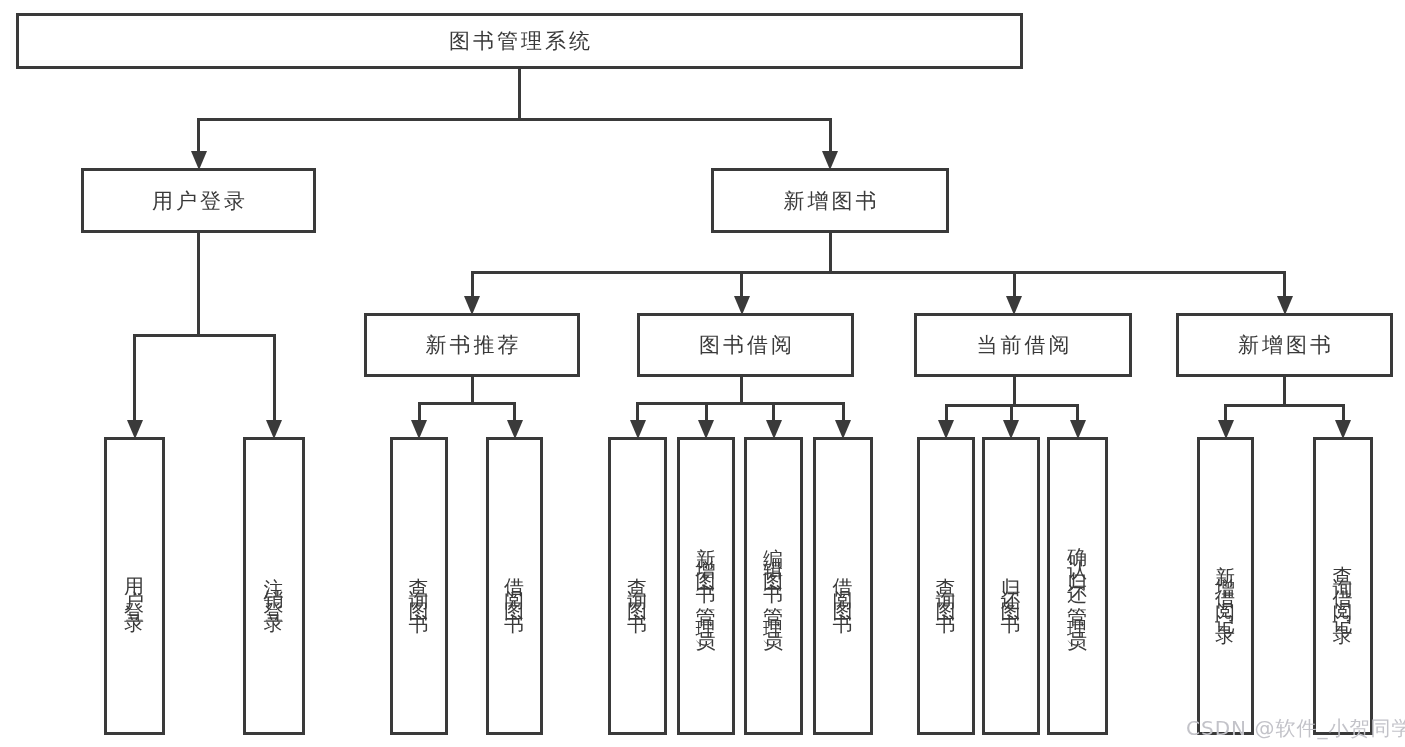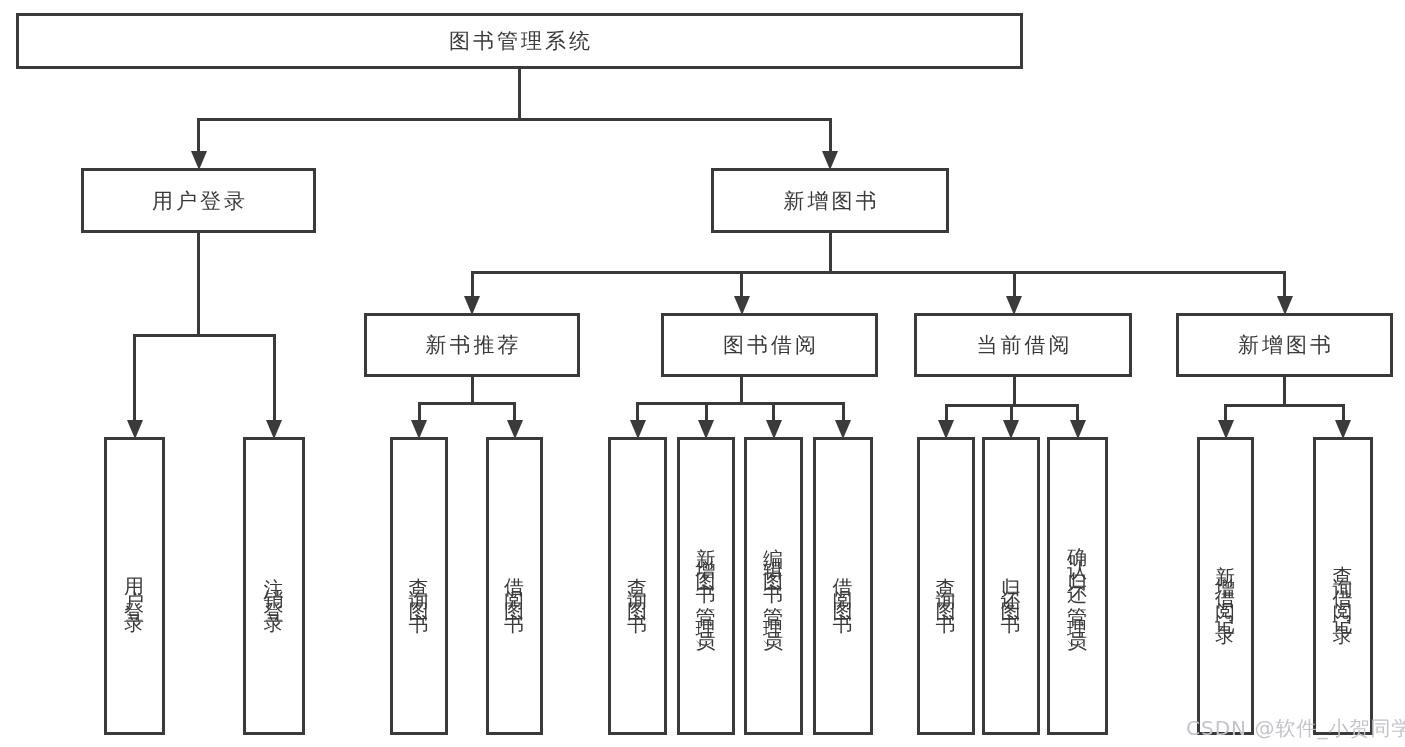--- a/index.html
+++ b/index.html
@@ -113,21 +113,21 @@
     <div class="node vertical" style="left: 390px; top: 437px; width: 58px; height: 298px;">
       <span class="label">查询图书</span>
     </div>
     <div class="vline" style="left: 513px; top: 403px; height: 19px;"></div>
     <div class="arrowhead" style="left: 506.5px; top: 420px;"></div>
     <div class="node vertical" style="left: 486px; top: 437px; width: 57px; height: 298px;">
       <span class="label">借阅图书</span>
     </div>
     <div class="vline" style="left: 740px; top: 272px; height: 26px;"></div>
     <div class="arrowhead" style="left: 733.5px; top: 296px;"></div>
-    <div class="node" style="left: 661px; top: 313px; width: 217px; height: 64px;">
+    <div class="node" style="left: 637px; top: 313px; width: 217px; height: 64px;">
       <span class="label">图书借阅</span>
     </div>
     <div class="vline" style="left: 740px; top: 377px; height: 26px;"></div>
     <div class="hline" style="left: 636px; top: 401.5px; width: 208.5px;"></div>
     <div class="vline" style="left: 636px; top: 403px; height: 19px;"></div>
     <div class="arrowhead" style="left: 629.5px; top: 420px;"></div>
     <div class="node vertical" style="left: 608px; top: 437px; width: 59px; height: 298px;">
       <span class="label">查询图书</span>
     </div>
     <div class="vline" style="left: 704.5px; top: 403px; height: 19px;"></div>

